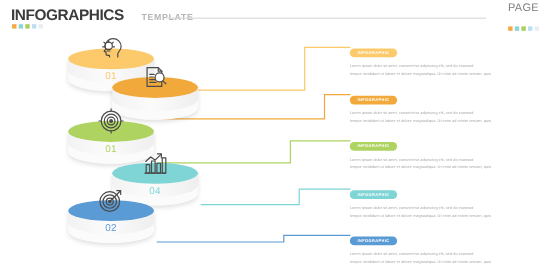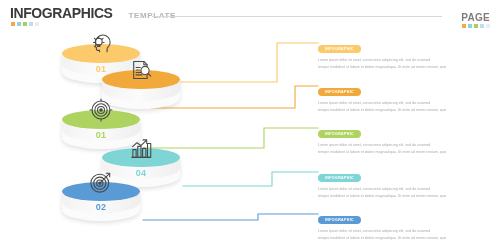--- a/index.html
+++ b/index.html
@@ -22,22 +22,22 @@
     font-size:8px; font-weight:bold; letter-spacing:0.6px;
     color:#b5b5b5; line-height:1;
   }
 
   #header-rule {
     position:absolute; left:152px; top:16px; width:290px; height:1px;
     background:#d8d8d8;
   }
 
   #page-label {
-    position:absolute; right:10px; top:13px;
-    font-size:10px; font-weight:bold; letter-spacing:0.3px;
+    position:absolute; right:10px; top:3px;
+    font-size:10px; font-weight:normal; letter-spacing:0.3px;
     color:#7d7d7d; line-height:1;
   }
 
   .dot-row { position:absolute; display:flex; gap:2px; }
   #dots-left { left:11px; top:22px; }
   #dots-right { right:10px; top:24px; }
   .dot { width:4px; height:4px; }
 
   
   #stack { position:absolute; left:0; top:0; width:200px; height:250px; }
@@ -53,21 +53,21 @@
     content:""; position:absolute; left:0; top:0; width:78px; height:22px;
     background:linear-gradient(90deg,rgba(0,0,0,0.035) 0%,rgba(0,0,0,0) 45%,rgba(0,0,0,0.05) 100%);
     border-radius:0 0 39px 39px / 0 0 11px 11px;
   }
   .cyl-top {
     position:absolute; left:0; top:0; width:78px; height:19px;
     border-radius:50%;
   }
   .cyl-num {
     position:absolute; width:78px; text-align:center; top:20px;
-    font-size:9px; font-weight:bold; letter-spacing:0.3px;
+    font-size:9px; font-weight:normal; letter-spacing:0.3px;
     z-index:3;
   }
   .cyl-icon {
     position:absolute; left:50%; top:-13px; transform:translateX(-50%);
     width:26px; height:26px; z-index:4;
   }
   .cyl-icon svg { display:block; width:26px; height:26px; }
 
   
   #connectors { position:absolute; left:0; top:0; width:500px; height:250px; }

